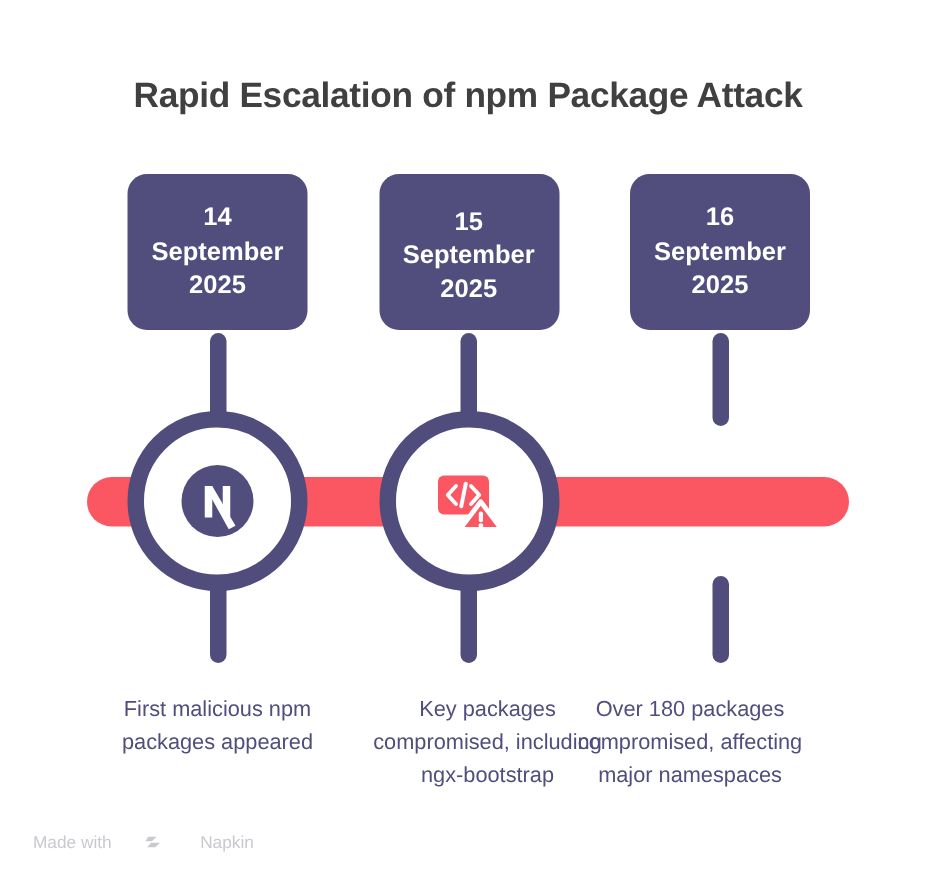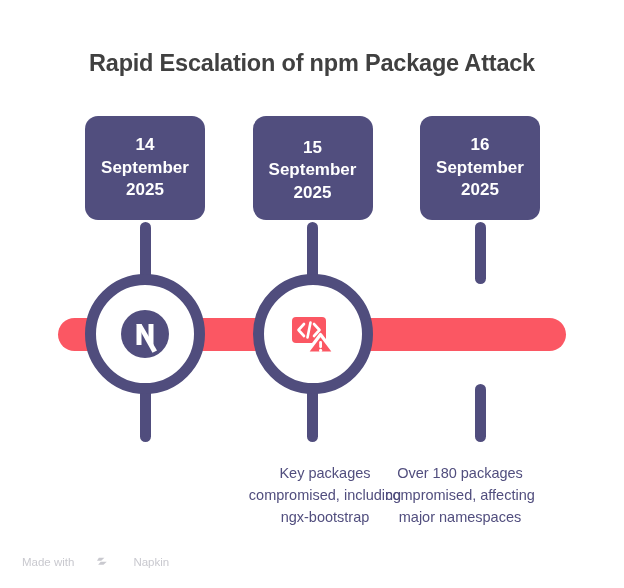--- a/index.html
+++ b/index.html
@@ -110,21 +110,21 @@
     text-align: center;
     font-size: 17px;
     font-weight: bold;
     line-height: 1.32;
     z-index: 4;
     box-sizing: border-box;
     padding: 16px 6px;
   }
   .date-card-1 { left: 85px; }
   .date-card-2 { left: 252.5px; align-items: flex-end; }
-  .date-card-3 { left: 420px; border-radius: 12px; }
+  .date-card-3 { left: 420px; }
   .date-card span { display: block; }
 
   
   .caption {
     position: absolute;
     top: 463px;
     width: 180px;
     text-align: center;
     font-size: 14.5px;
     line-height: 1.5;
@@ -210,20 +210,21 @@
   </div>
 
   <div class="date-card date-card-3">
     <div>
       <span>16</span>
       <span>September</span>
       <span>2025</span>
     </div>
   </div>
 
+  <div class="caption caption-1">First malicious npm packages appeared</div>
   <div class="caption caption-2">Key packages compromised, including ngx-bootstrap</div>
   <div class="caption caption-3">Over 180 packages compromised, affecting major namespaces</div>
 
   <div class="watermark">
     <span>Made with</span>
     <svg class="watermark-logo" viewBox="0 0 14 14">
       <path d="M2 3 L8 3 L4.5 6.2 L0 6.2 Z" fill="#c9c9cf"></path>
       <path d="M4 7.4 L10.5 7.4 L7 10.6 L1.2 10.6 Z" fill="#c9c9cf"></path>
     </svg>
     <span>Napkin</span>

